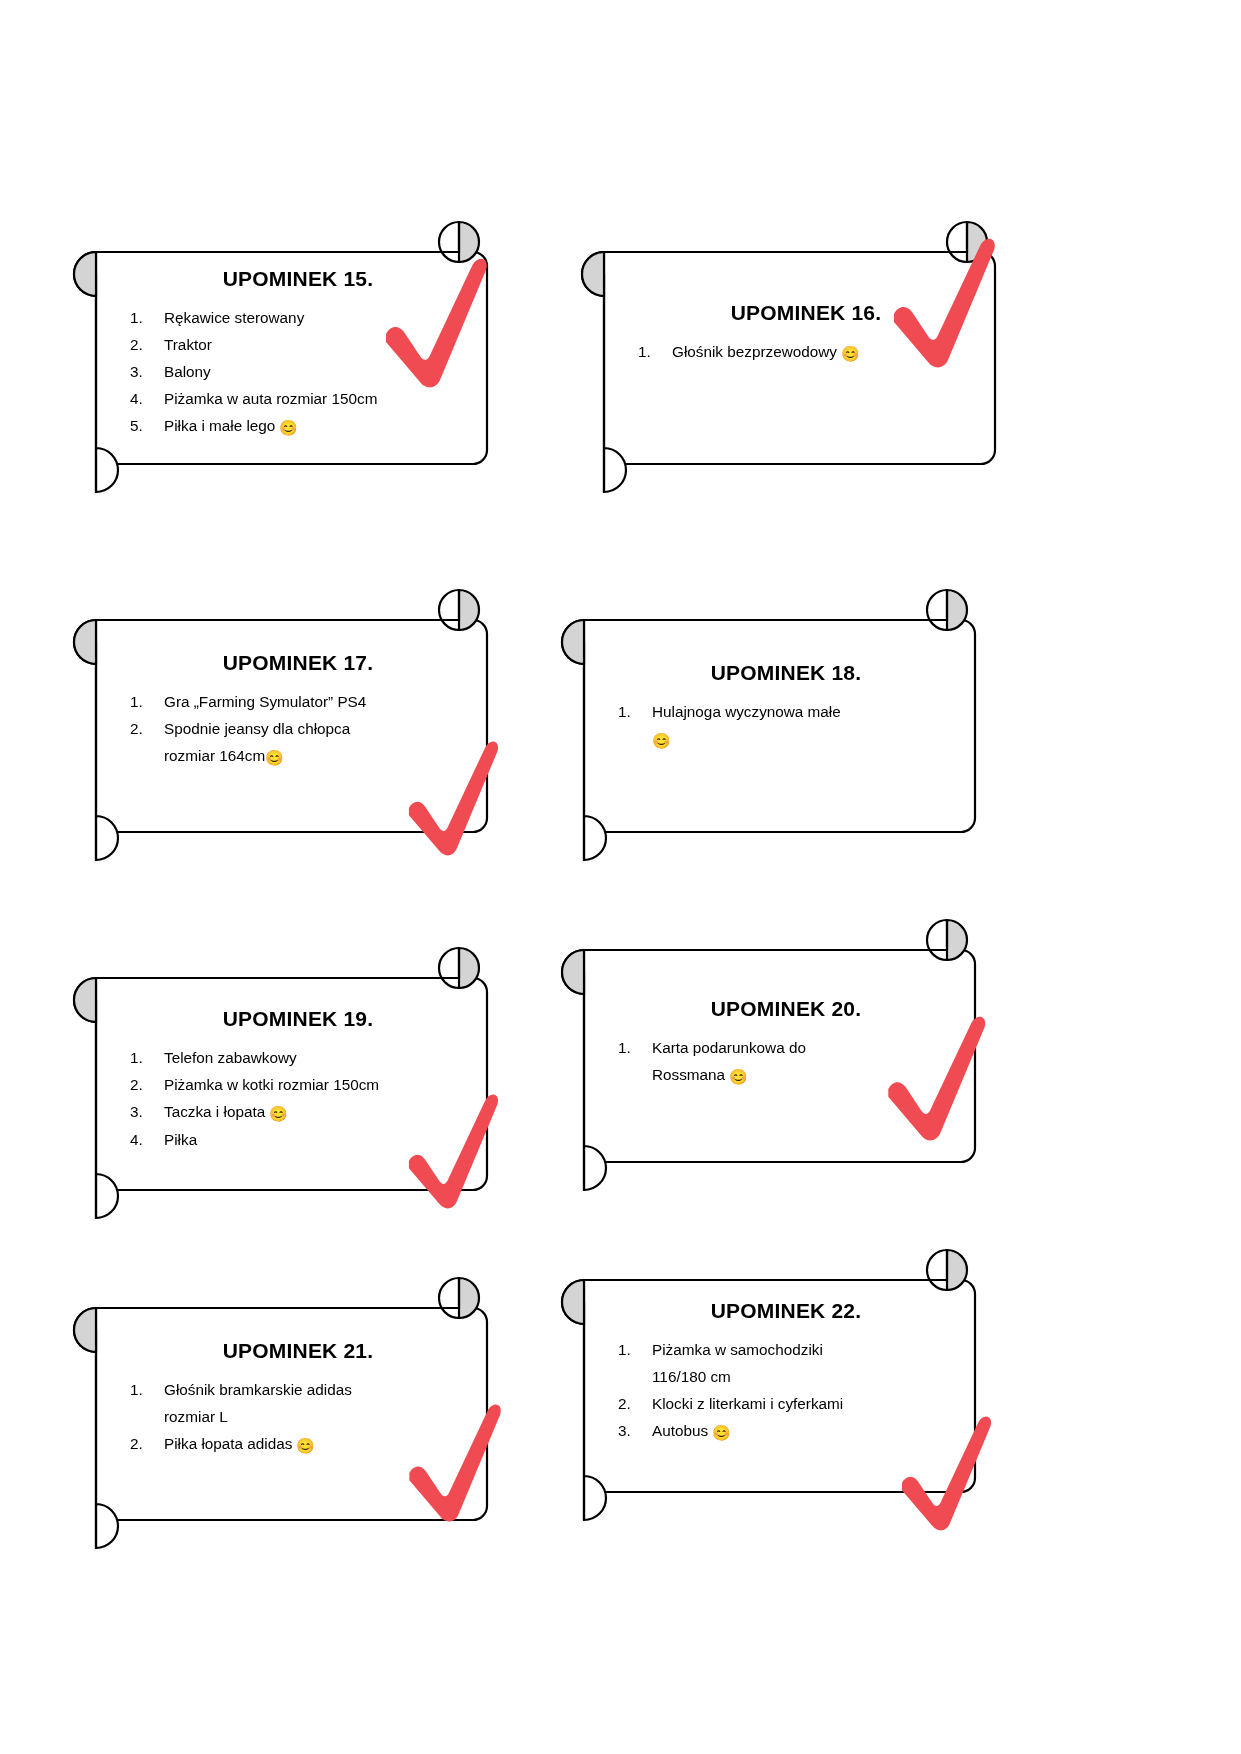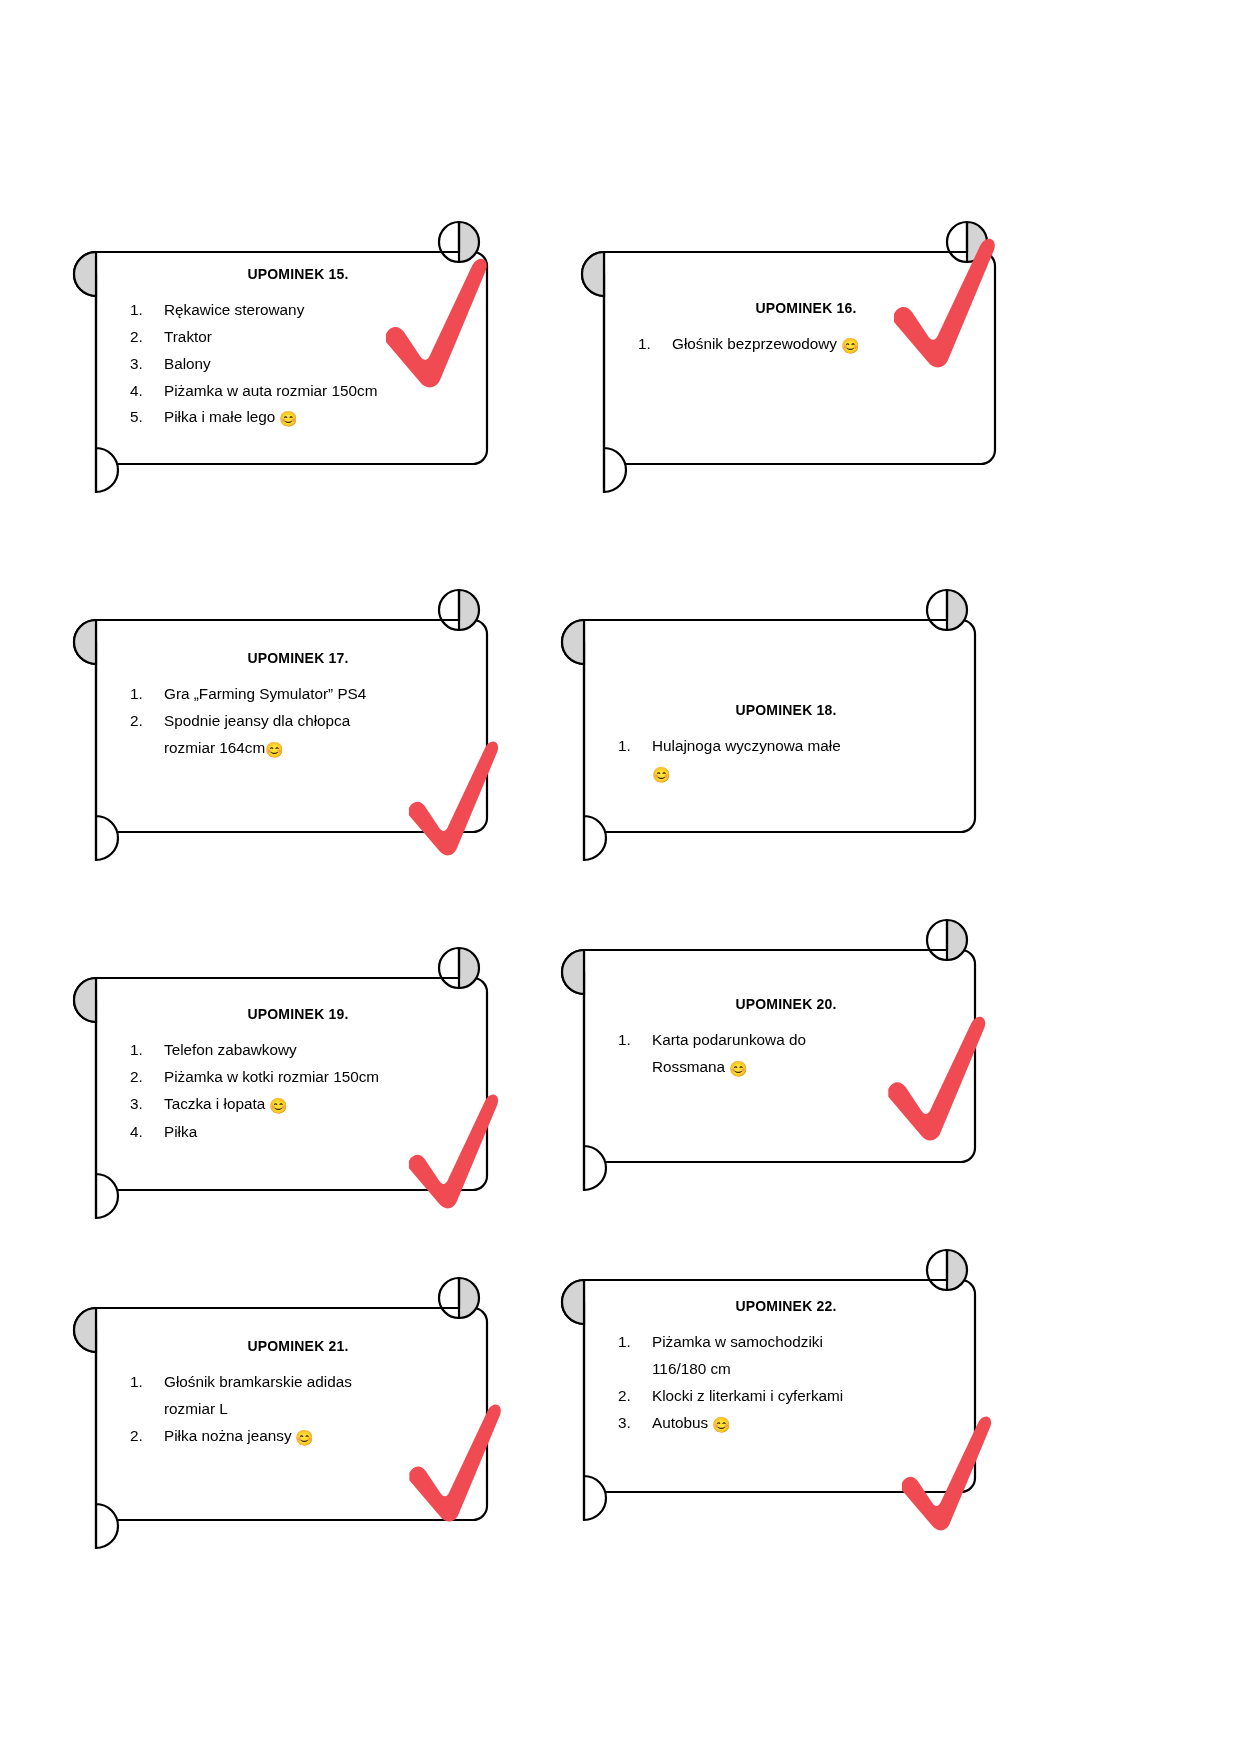--- a/index.html
+++ b/index.html
@@ -44,21 +44,21 @@
     width: 356px;
     height: 210px;
     box-sizing: border-box;
     padding: 0 6px;
     z-index: 3;
   }
 
   .card-title {
     text-align: center;
     font-weight: bold;
-    font-size: 14px;
+    font-size: 21px;
     letter-spacing: 0.2px;
     margin: 0 0 14px 0;
     line-height: 1.2;
   }
 
   .card-list {
     margin: 0;
     padding: 0;
     list-style: none;
   }
@@ -173,21 +173,21 @@
   <div class="scroll-card ind-1" style="left:556px; top:590px;">
     <svg class="svg-layer" viewBox="0 0 420 285">
       <path d="M 28 30 L 405 30 A 14 14 0 0 1 419 44 L 419 228 A 14 14 0 0 1 405 242 L 28 242" fill="#ffffff" stroke="#000" stroke-width="2.2" stroke-linecap="round"></path>
       <path d="M 28 30 A 22 22 0 0 0 28 74 L 28 270 A 22 22 0 0 0 28 226 Z" fill="#ffffff" stroke="#000" stroke-width="2.2"></path>
       <path d="M 28 52 L 28 270" fill="none" stroke="#000" stroke-width="2.2"></path>
       <path d="M 28 30 A 22 22 0 1 0 28 74 Z" fill="#d4d4d4" stroke="#000" stroke-width="2.2"></path>
       <path d="M 391 0 A 20 20 0 0 1 391 40 L 391 30 L 391 0 Z" fill="#d4d4d4" stroke="#000" stroke-width="2.2"></path>
       <path d="M 391 0 A 20 20 0 0 0 391 40" fill="none" stroke="#000" stroke-width="2.2"></path>
       <path d="M 391 0 L 391 30" fill="none" stroke="#000" stroke-width="2.2"></path>
     </svg>
-    <div class="card-body" style="top:70px;margin-top:42px;">
+    <div class="card-body" style="top:70px;">
       <div class="card-title">UPOMINEK 18.</div>
       <ul class="card-list">
           <li><span class="num">1.</span><span>Hulajnoga wyczynowa małe
 </span><span class="emoji">😊</span></li>
         </ul>
     </div>
   </div>
 
   <div class="scroll-card ind-1" style="left:68px; top:948px;">
     <svg class="svg-layer" viewBox="0 0 420 285">
@@ -243,21 +243,21 @@
       <path d="M 28 30 A 22 22 0 1 0 28 74 Z" fill="#d4d4d4" stroke="#000" stroke-width="2.2"></path>
       <path d="M 391 0 A 20 20 0 0 1 391 40 L 391 30 L 391 0 Z" fill="#d4d4d4" stroke="#000" stroke-width="2.2"></path>
       <path d="M 391 0 A 20 20 0 0 0 391 40" fill="none" stroke="#000" stroke-width="2.2"></path>
       <path d="M 391 0 L 391 30" fill="none" stroke="#000" stroke-width="2.2"></path>
     </svg>
     <div class="card-body" style="top:60px;">
       <div class="card-title">UPOMINEK 21.</div>
       <ul class="card-list">
           <li><span class="num">1.</span><span>Głośnik bramkarskie adidas
 rozmiar L</span></li>
-          <li><span class="num">2.</span><span>Piłka nożna jeansy </span><span class="emoji">😊</span></li>
+          <li><span class="num">2.</span><span>Piłka łopata adidas </span><span class="emoji">😊</span></li>
         </ul>
     </div>
     <svg class="checkmark" style="left:325px; top:120px; width:118px; height:128px;" viewBox="0 0 130 140">
       <path d="M 18 82 C 22 74 30 72 36 80 L 52 104 C 56 110 60 109 63 101 L 104 14 C 110 2 122 6 118 18 L 72 128 C 68 137 58 138 52 130 L 18 90 Z" fill="#f04b52"></path>
     </svg>
   </div>
 
   <div class="scroll-card ind-1" style="left:556px; top:1250px;">
     <svg class="svg-layer" viewBox="0 0 420 285">
       <path d="M 28 30 L 405 30 A 14 14 0 0 1 419 44 L 419 228 A 14 14 0 0 1 405 242 L 28 242" fill="#ffffff" stroke="#000" stroke-width="2.2" stroke-linecap="round"></path>

